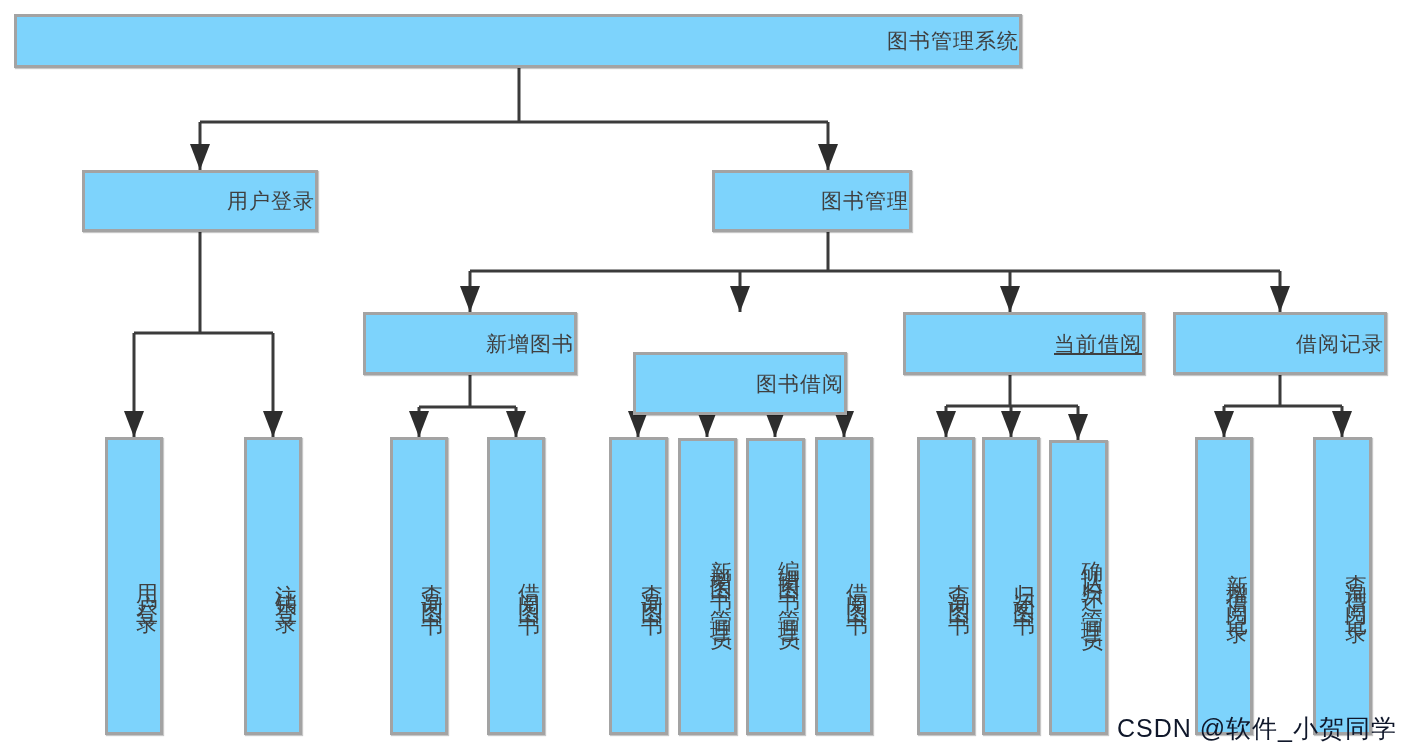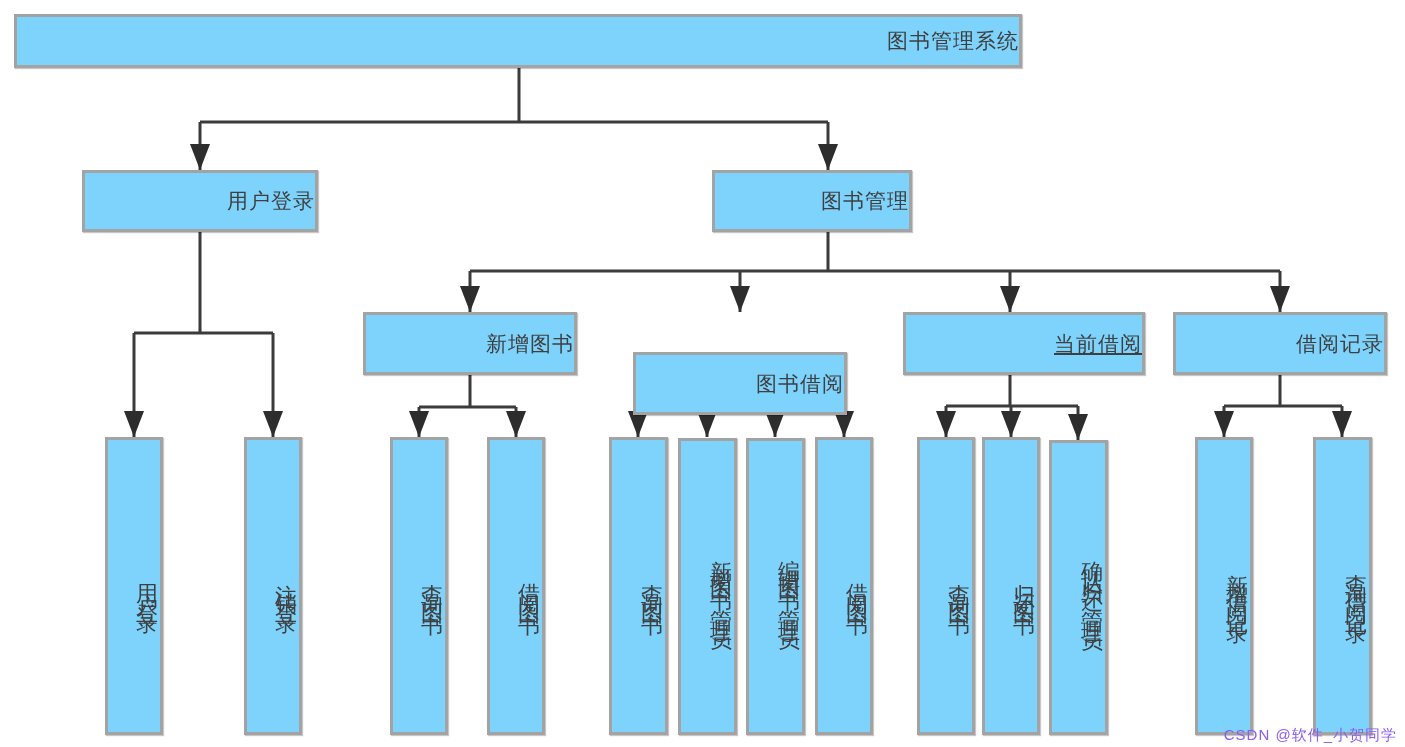--- a/index.html
+++ b/index.html
@@ -43,22 +43,22 @@
     writing-mode: vertical-rl;
     text-orientation: mixed;
     letter-spacing: 10px;
     line-height: 1.15;
     white-space: nowrap;
   }
   .watermark {
     position: absolute;
     right: 8px;
     bottom: 2px;
-    font-size: 15px;
-    color: #8b5cf6;
+    font-size: 25px;
+    color: #0f172a;
     letter-spacing: 1px;
     white-space: nowrap;
   }
 </style>
 </head>
 <body>
 
 <div class="canvas">
 
   <svg class="wires" width="1405" height="747" viewBox="0 0 1405 747">

